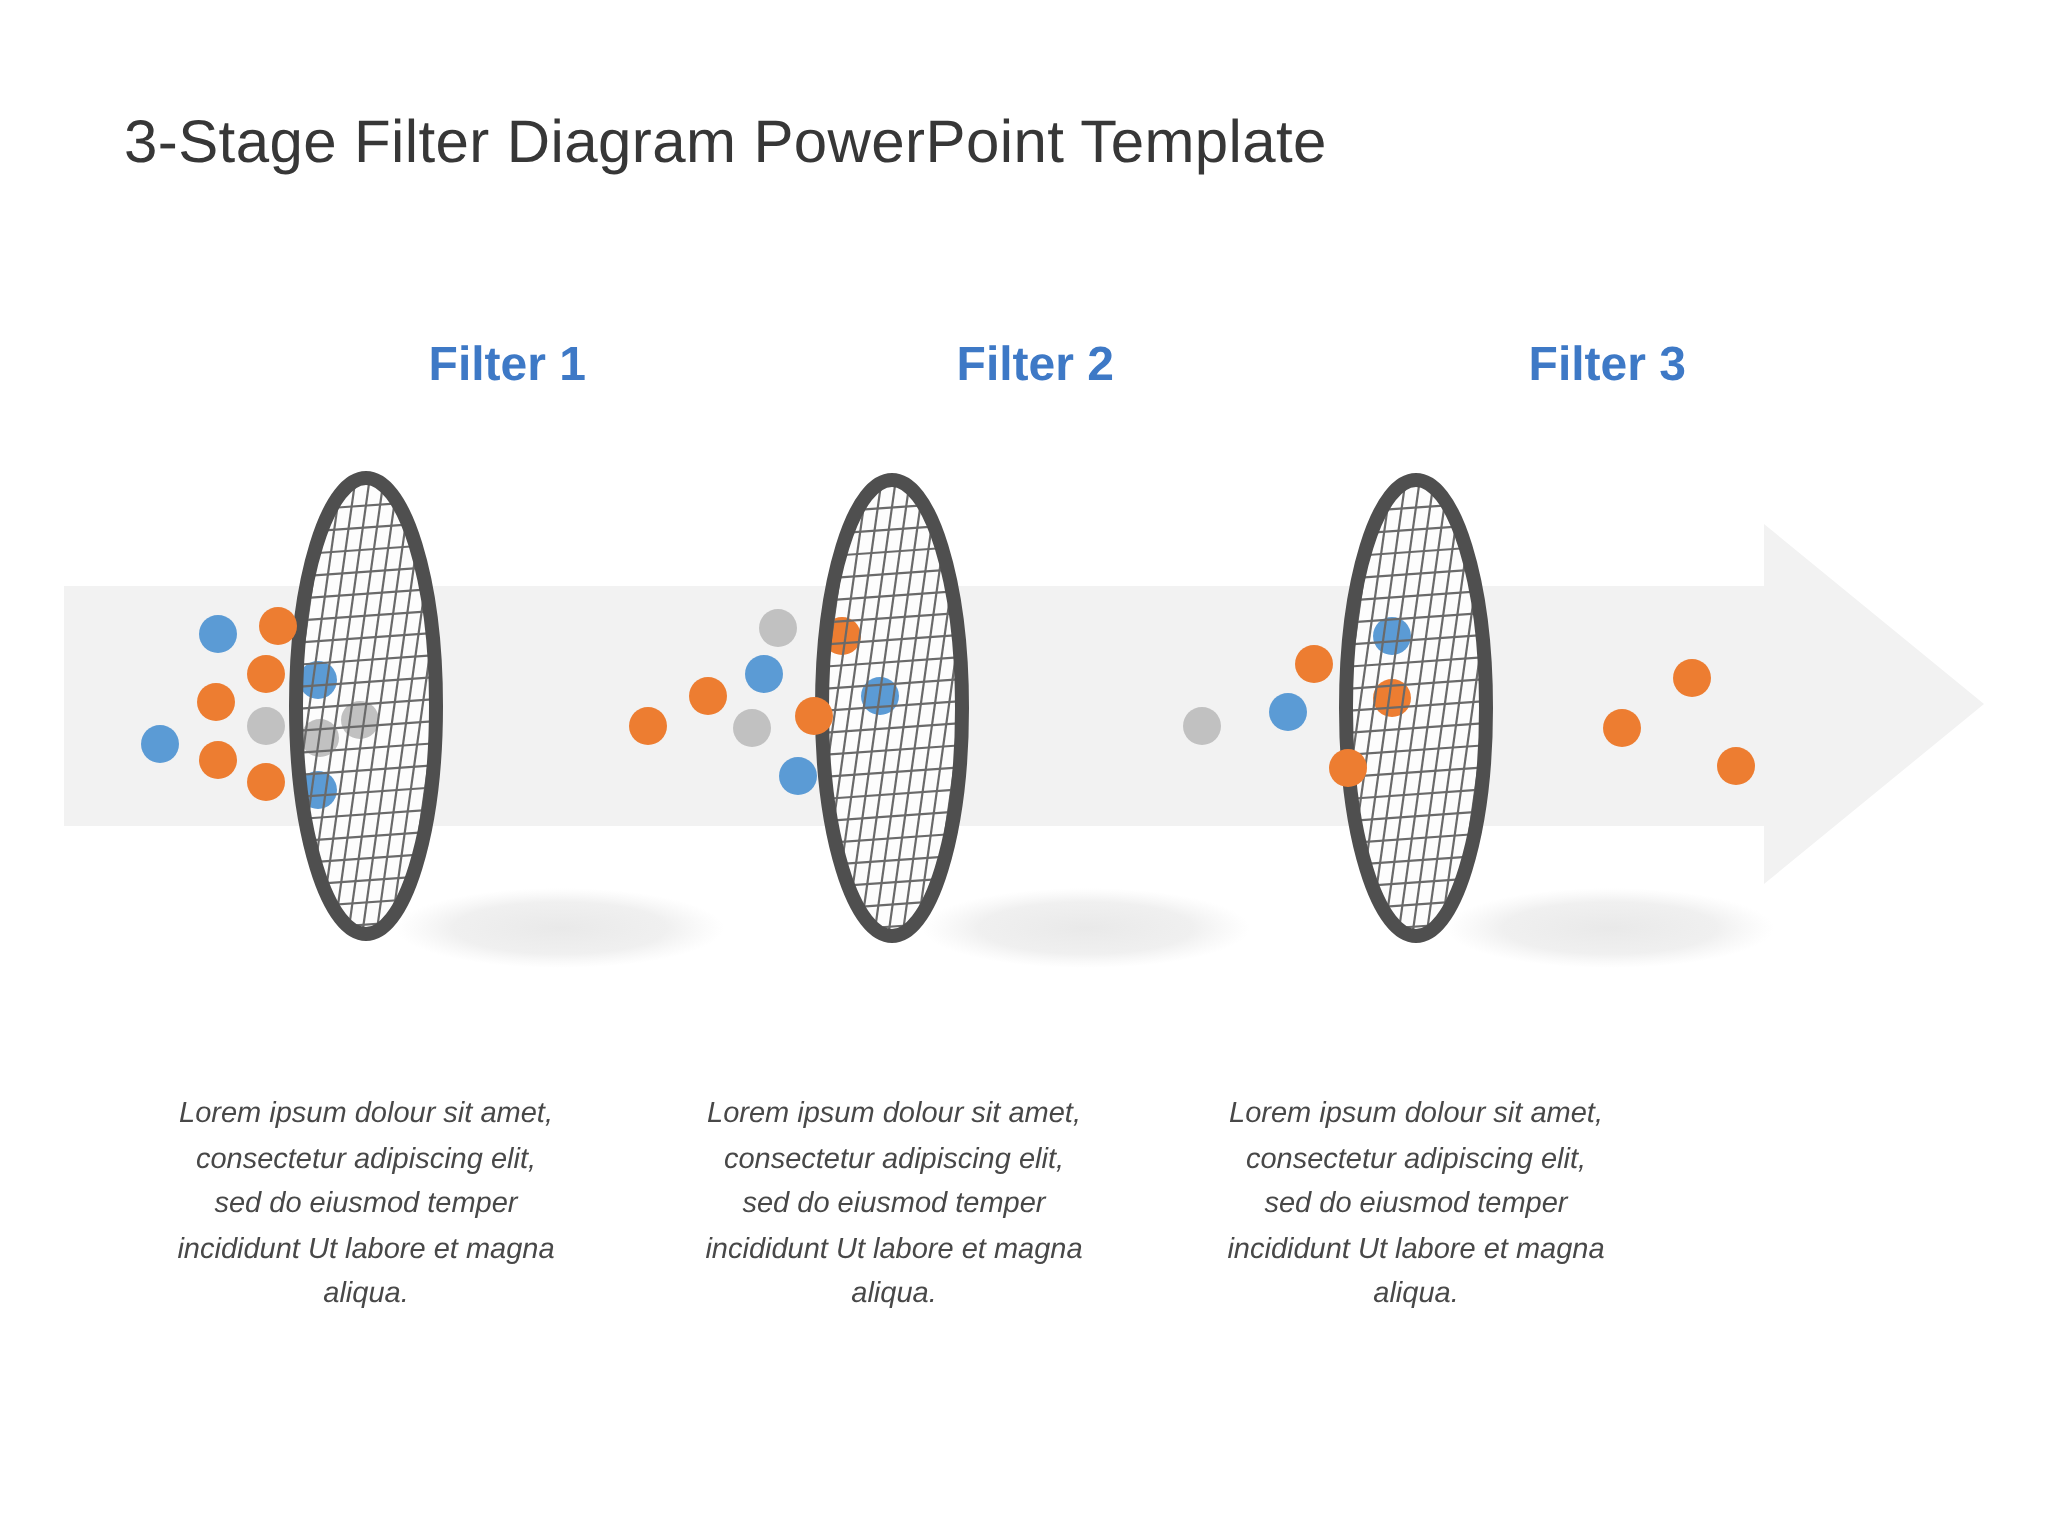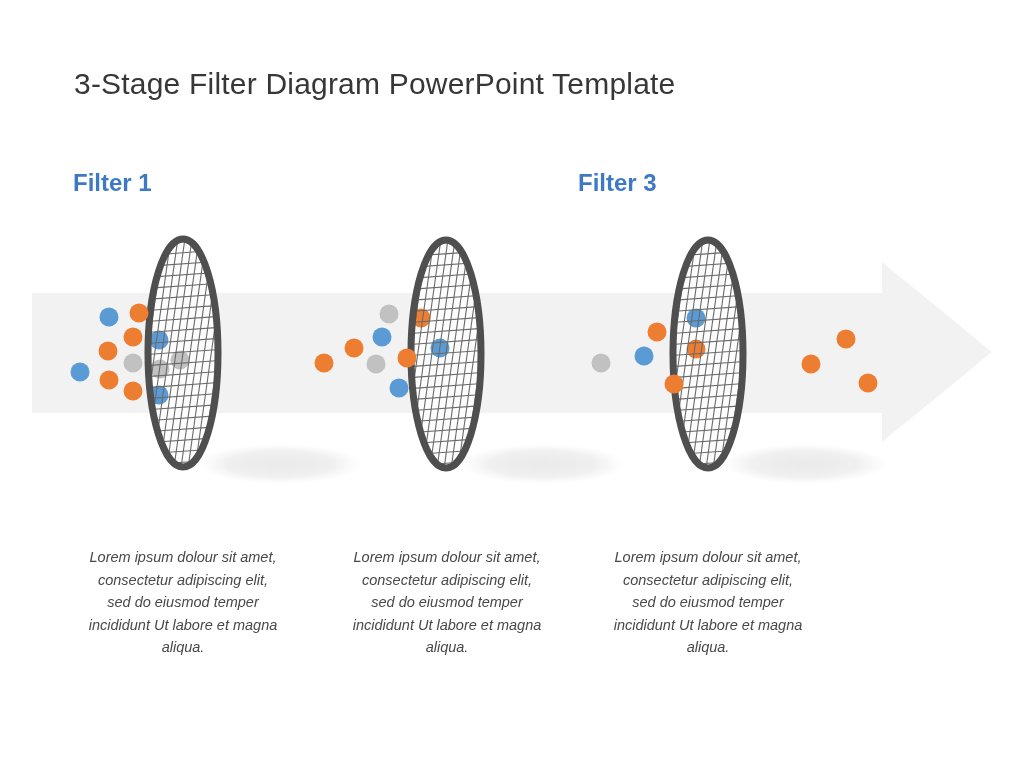--- a/index.html
+++ b/index.html
@@ -2,28 +2,28 @@
 <html><head>
 <meta charset="utf-8">
 <style>
   html,body{margin:0;padding:0;background:#ffffff;}
   .slide{
     position:relative;width:1024px;height:768px;background:#ffffff;
     overflow:hidden;font-family:"Liberation Sans",sans-serif;
   }
   #diagram{position:absolute;left:0;top:0;}
   .title{
-    position:absolute;left:62px;top:55px;margin:12px;
+    position:absolute;left:62px;top:55px;margin:0;
     font-size:30px;font-weight:400;color:#373737;letter-spacing:0.2px;
   }
   .filter-label{
-    position:absolute;top:169px;width:220px;text-align:left;
+    position:absolute;top:169px;width:220px;text-align:right;
     font-size:24px;font-weight:700;color:#3E79C6;
   }
-  .fl-1{left:73px}.fl-2{left:337px}.fl-3{left:578px}
+  .fl-1{left:73px}.fl-2{left:337px}.fl-3{left:623px}
   .desc{
     position:absolute;top:546px;width:260px;text-align:center;
     font-size:14.5px;line-height:22.5px;color:#484848;white-space:pre-line;font-style:italic;
   }
   .d-1{left:53px}.d-2{left:317px}.d-3{left:578px}
 </style>
 </head>
 <body>
 
 <div class="slide">
@@ -208,20 +208,21 @@
       <circle cx="644" cy="356" r="9.5" fill="#5B9BD5"></circle>
       <circle cx="674" cy="384" r="9.5" fill="#ED7D31"></circle>
       <circle cx="846" cy="339" r="9.5" fill="#ED7D31"></circle>
       <circle cx="811" cy="364" r="9.5" fill="#ED7D31"></circle>
       <circle cx="868" cy="383" r="9.5" fill="#ED7D31"></circle>
     </svg>
 
   <h1 class="title">3-Stage Filter Diagram PowerPoint Template</h1>
 
   <div class="filter-label fl-1">Filter 1</div>
+  <div class="filter-label fl-2">Filter 2</div>
   <div class="filter-label fl-3">Filter 3</div>
 
   <div class="desc d-1">Lorem ipsum dolour sit amet,
 consectetur adipiscing elit,
 sed do eiusmod temper
 incididunt Ut labore et magna
 aliqua.</div>
   <div class="desc d-2">Lorem ipsum dolour sit amet,
 consectetur adipiscing elit,
 sed do eiusmod temper

